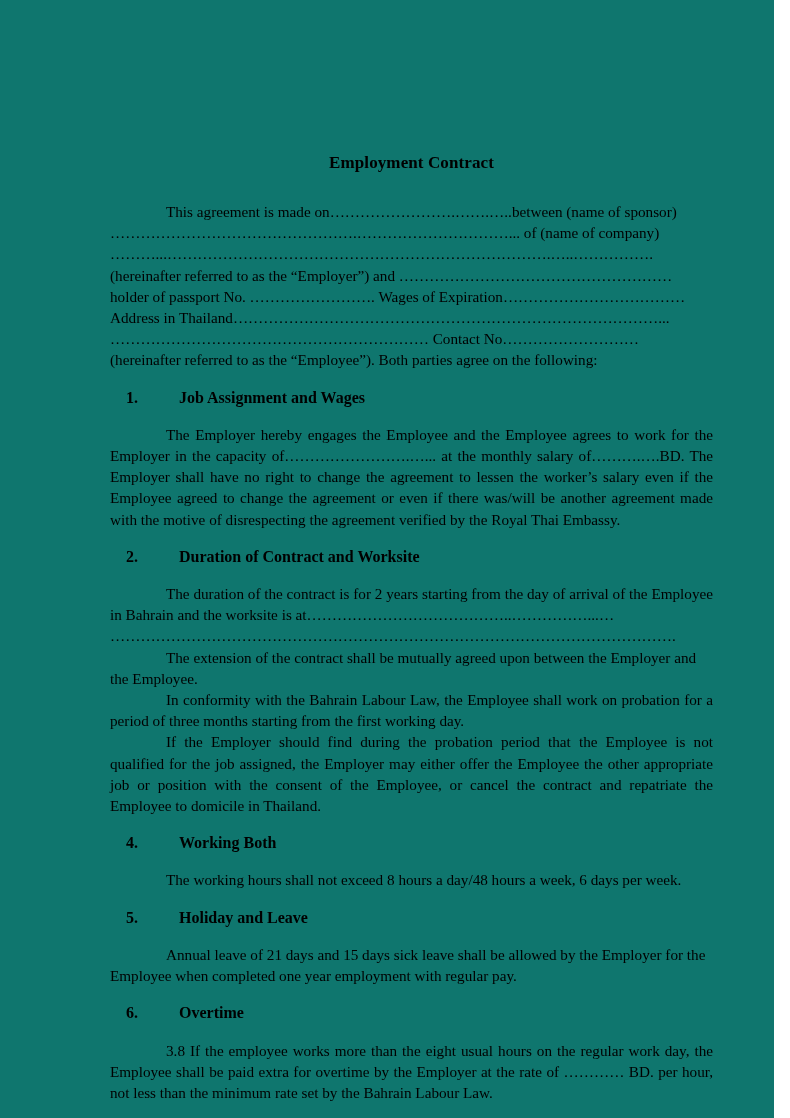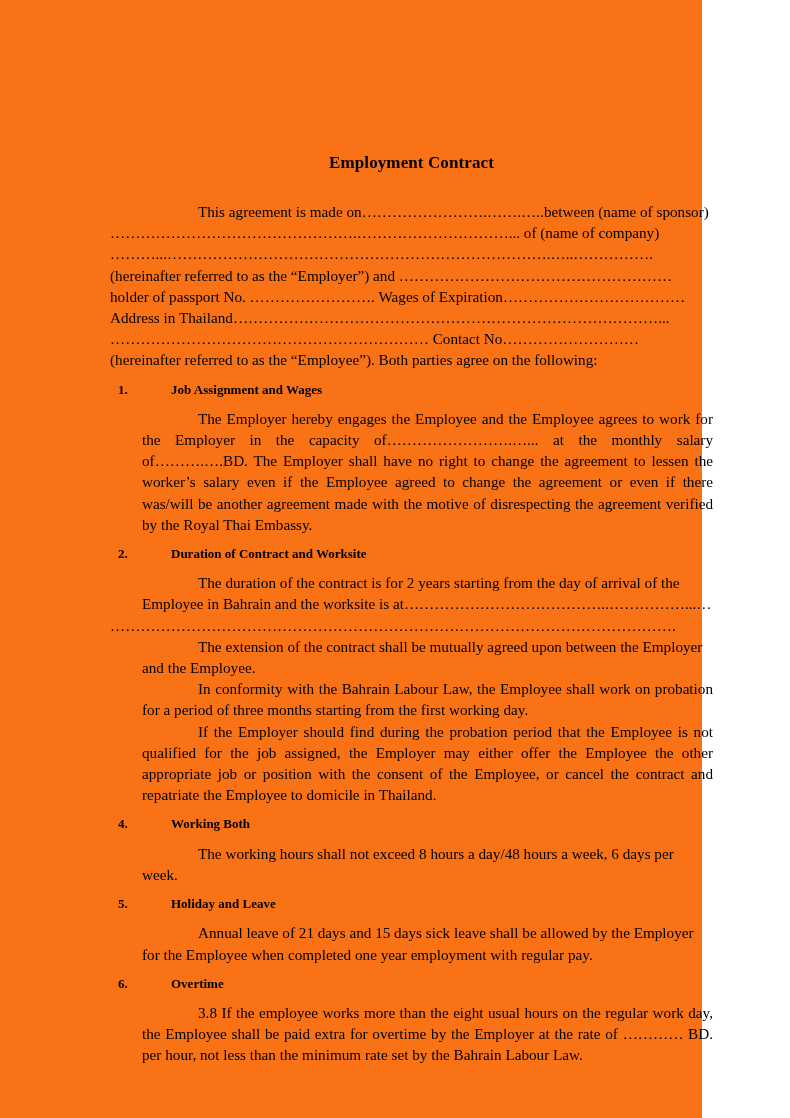--- a/index.html
+++ b/index.html
@@ -13,23 +13,23 @@
     height: 1118px;
     position: relative;
     font-family: "Liberation Serif", "DejaVu Serif", serif;
     color: #000000;
     overflow: hidden;
   }
   .page {
     position: absolute;
     left: 0;
     top: 0;
-    width: 702px;
+    width: 774px;
     height: 1118px;
-    background: #f97316;
+    background: #0f766e;
   }
   .content {
     position: absolute;
     left: 110px;
     top: 152px;
     width: 603px;
   }
   .doc-title {
     font-size: 17px;
     font-weight: bold;
@@ -44,27 +44,26 @@
     margin: 0;
     text-align: justify;
     text-justify: inter-word;
     hyphens: none;
   }
   .para.nojust {
     text-align: left;
   }
   .indent {
     text-indent: 56px;
-    margin-left: 32px;
   }
   .section-head {
-    font-size: 13px;
+    font-size: 16px;
     line-height: 21.2px;
     font-weight: bold;
-    margin: 8px;
+    margin: 16px;
     display: block;
     white-space: pre;
   }
   .sec-num {
     display: inline-block;
     width: 53px;
     font-weight: bold;
   }
 </style>
 </head>

